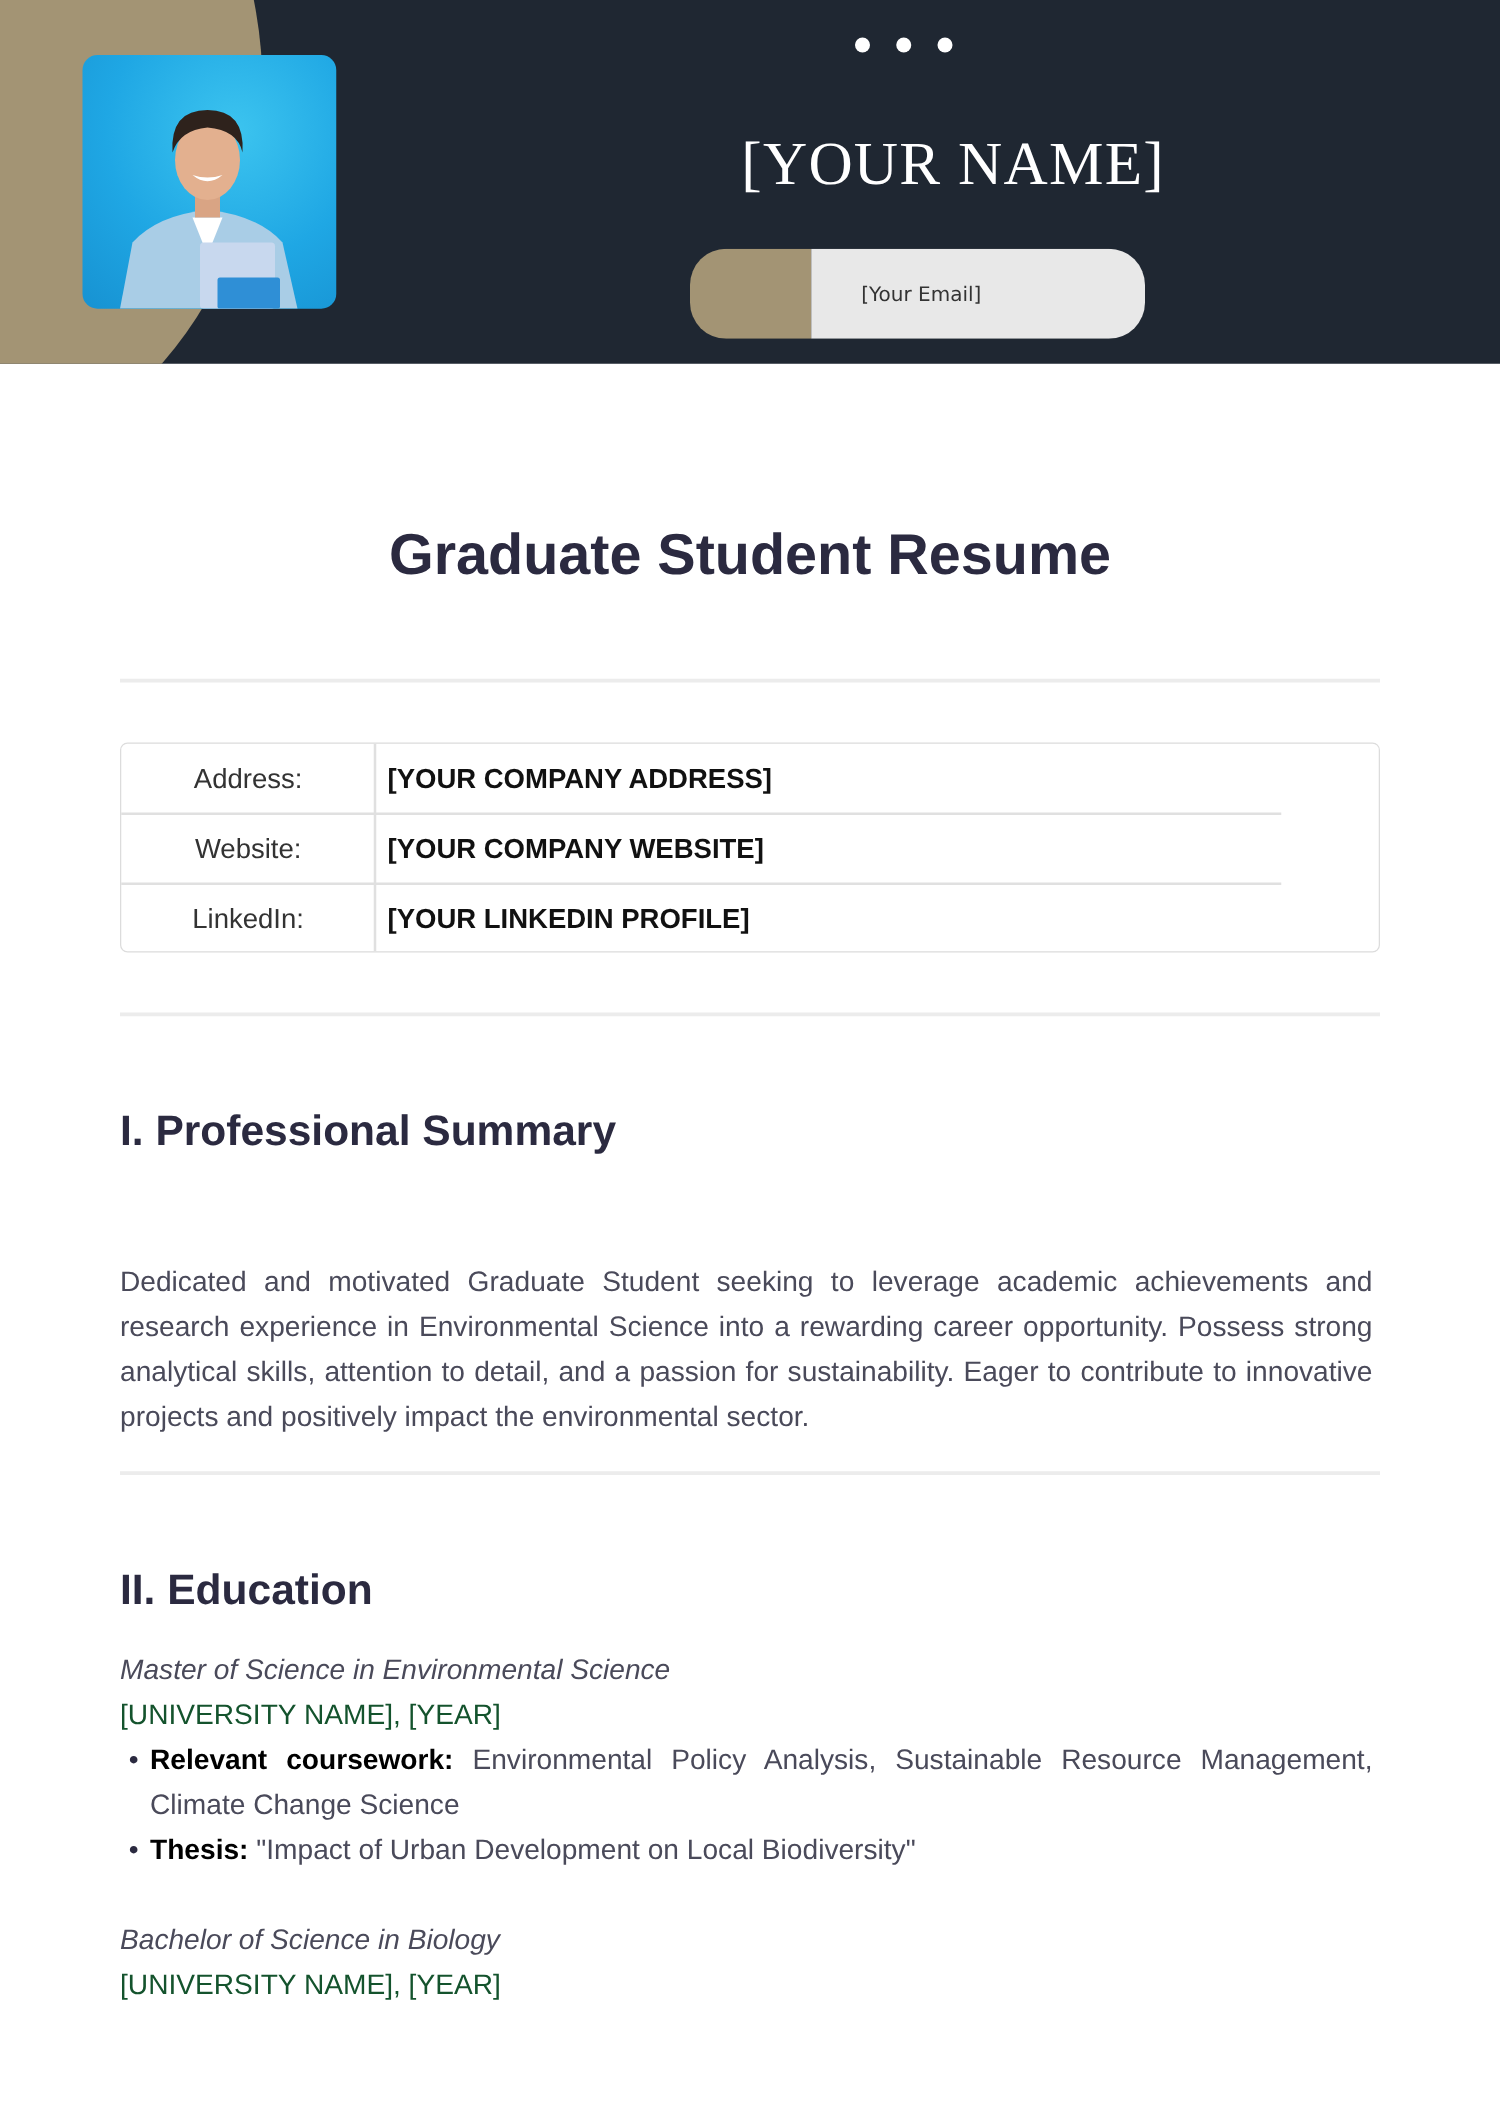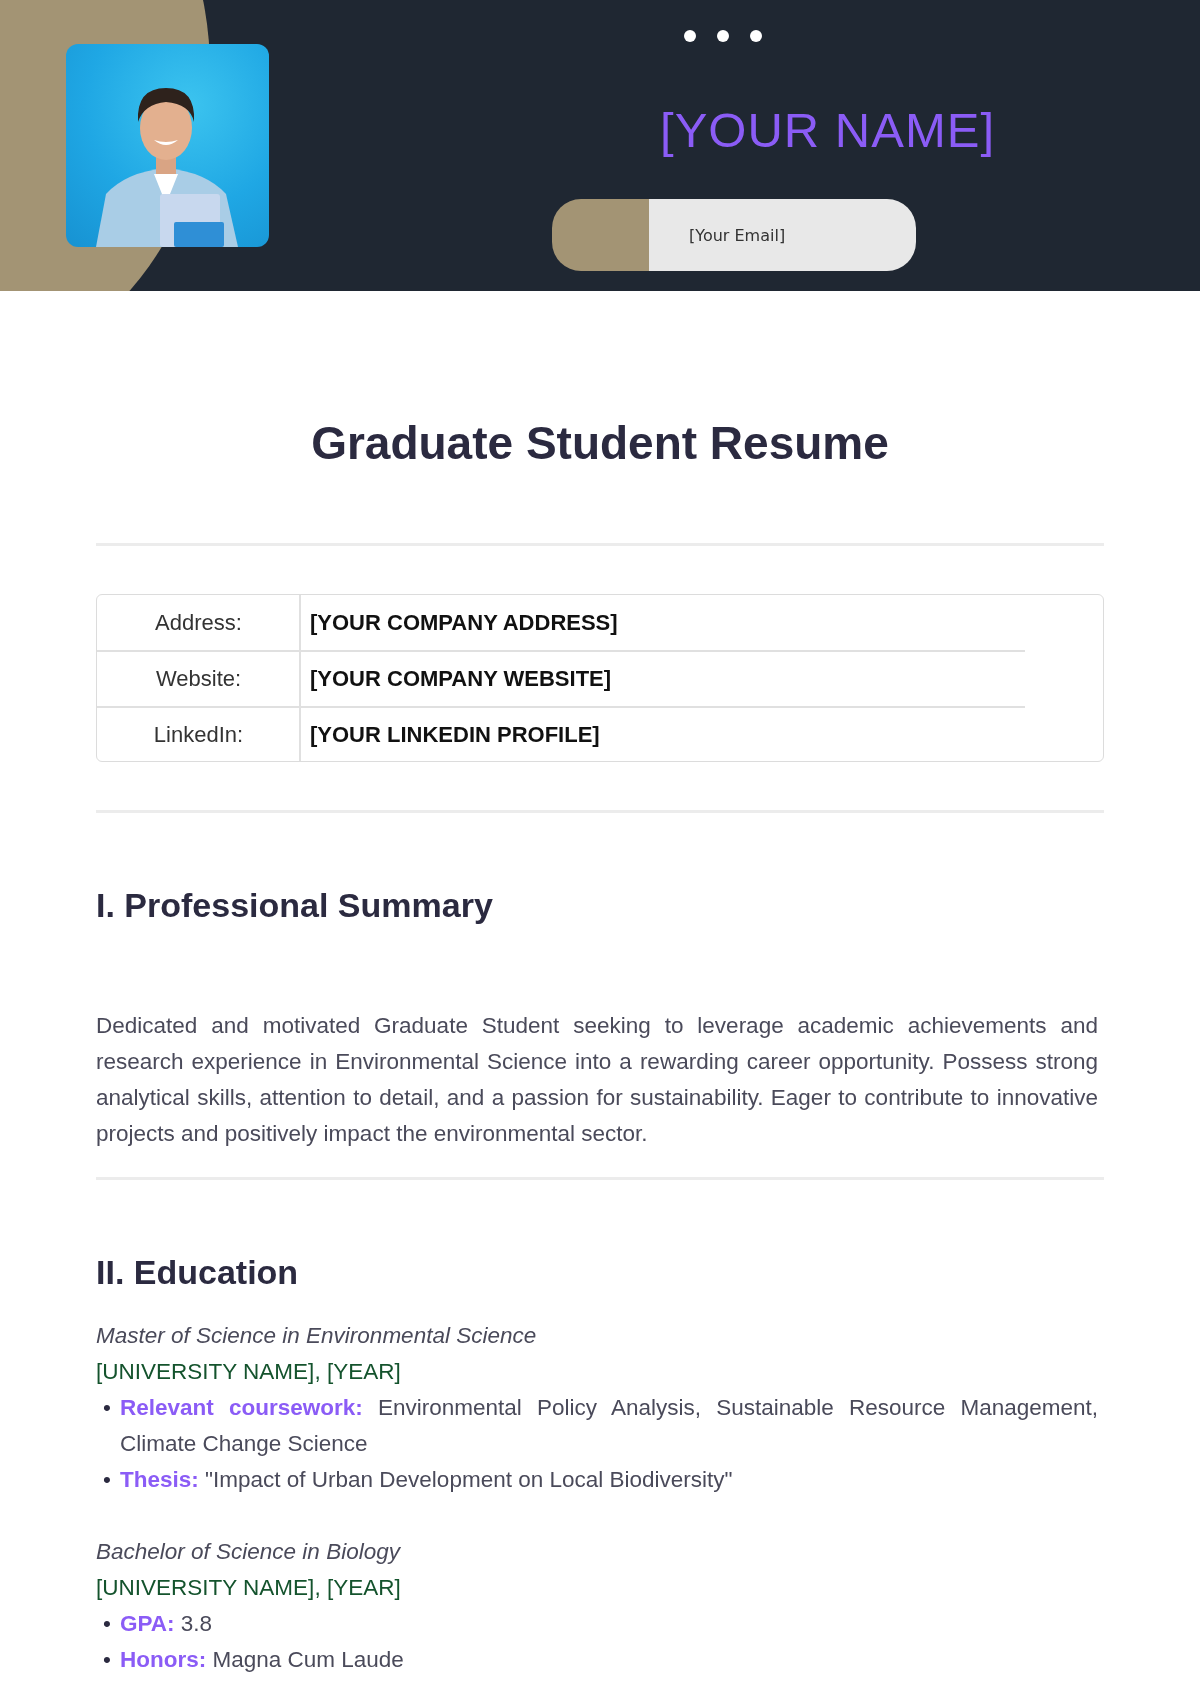--- a/index.html
+++ b/index.html
@@ -7,22 +7,22 @@
   body { font-family: "Liberation Sans", "DejaVu Sans", sans-serif; color: #2b2a40; position: relative; }
 
   
   .header { position: absolute; left: 0; top: 0; width: 1200px; height: 291px; background: #1f2732; overflow: hidden; }
   .tan-circle { position: absolute; left: -330px; top: -240px; width: 540px; height: 620px; border-radius: 50%; background: #a39474; }
   .photo { position: absolute; left: 66px; top: 44px; width: 203px; height: 203px; border-radius: 12px; overflow: hidden;
            background: radial-gradient(circle at 60% 30%, #3cc4ef 0%, #1fa7e4 55%, #1792d2 100%); }
   .photo svg { width: 100%; height: 100%; display: block; }
   .dots { position: absolute; left: 684px; top: 30px; display: flex; gap: 21px; }
   .dot { width: 12px; height: 12px; border-radius: 50%; background: #ffffff; }
-  .name { position: absolute; left: 530px; width: 465px; top: 102px; text-align: right; font-size: 49px; color: #8b5cf6;
-          font-family: Liberation Sans, sans-serif; font-weight: 300; letter-spacing: 1px; }
+  .name { position: absolute; left: 530px; width: 465px; top: 102px; text-align: center; font-size: 49px; color: #ffffff;
+          font-family: Liberation Serif, serif; font-weight: 300; letter-spacing: 1px; }
   .email-pill { position: absolute; left: 552px; top: 199px; width: 364px; height: 72px; border-radius: 29px; overflow: hidden; display: flex; }
   .email-pill .accent { width: 97px; height: 100%; background: #a39474; }
   .email-pill .field { flex: 1; background: #e8e8e8; display: flex; align-items: center; padding-left: 40px;
                        font-size: 16px; color: #333333; font-family: "DejaVu Sans", sans-serif; }
 
   
   .doc-title { position: absolute; left: 0; width: 1200px; top: 416px; text-align: center; font-size: 46px; font-weight: bold; color: #2b2a40; }
 
   .divider { position: absolute; left: 96px; width: 1008px; height: 3px; background: #ececec; }
 
@@ -37,21 +37,21 @@
   
   .section-heading { position: absolute; left: 96px; font-size: 34px; font-weight: bold; color: #2b2a40; }
   .summary { position: absolute; left: 96px; width: 1002px; top: 1008px; font-size: 22.5px; line-height: 36px; color: #4a4a5a; text-align: justify; }
 
   .edu { position: absolute; left: 96px; width: 1002px; font-size: 22.5px; line-height: 36px; color: #4a4a5a; }
   .edu .degree { font-style: italic; color: #4a4a5a; }
   .edu .school { font-weight: normal; color: #14532d; }
   .edu ul { list-style: none; }
   .edu li { position: relative; padding-left: 24px; text-align: justify; }
   .edu li::before { content: "\2022"; position: absolute; left: 7px; top: 0; color: #2b2a40; }
-  .edu li b { color: #8b5cf6; }
+  .edu li b { color: #000000; }
 </style>
 </head>
 <body>
 
 <div class="header">
   <div class="tan-circle"></div>
 
   <div class="photo" title="Smiling student holding notebooks against blue background">
     <svg viewBox="0 0 203 203">
 
@@ -124,17 +124,13 @@
   <div class="school">[UNIVERSITY NAME], [YEAR]</div>
   <ul>
     <li><b>Relevant coursework:</b><span> Environmental Policy Analysis, Sustainable Resource Management, Climate Change Science</span></li>
     <li><b>Thesis:</b><span> "Impact of Urban Development on Local Biodiversity"</span></li>
   </ul>
 </div>
 
 <div class="edu" style="top:1534px;">
   <div class="degree">Bachelor of Science in Biology</div>
   <div class="school">[UNIVERSITY NAME], [YEAR]</div>
-  <ul>
-    <li><b>GPA:</b><span> 3.8</span></li>
-    <li><b>Honors:</b><span> Magna Cum Laude</span></li>
-  </ul>
 </div>
 
 </body></html>

